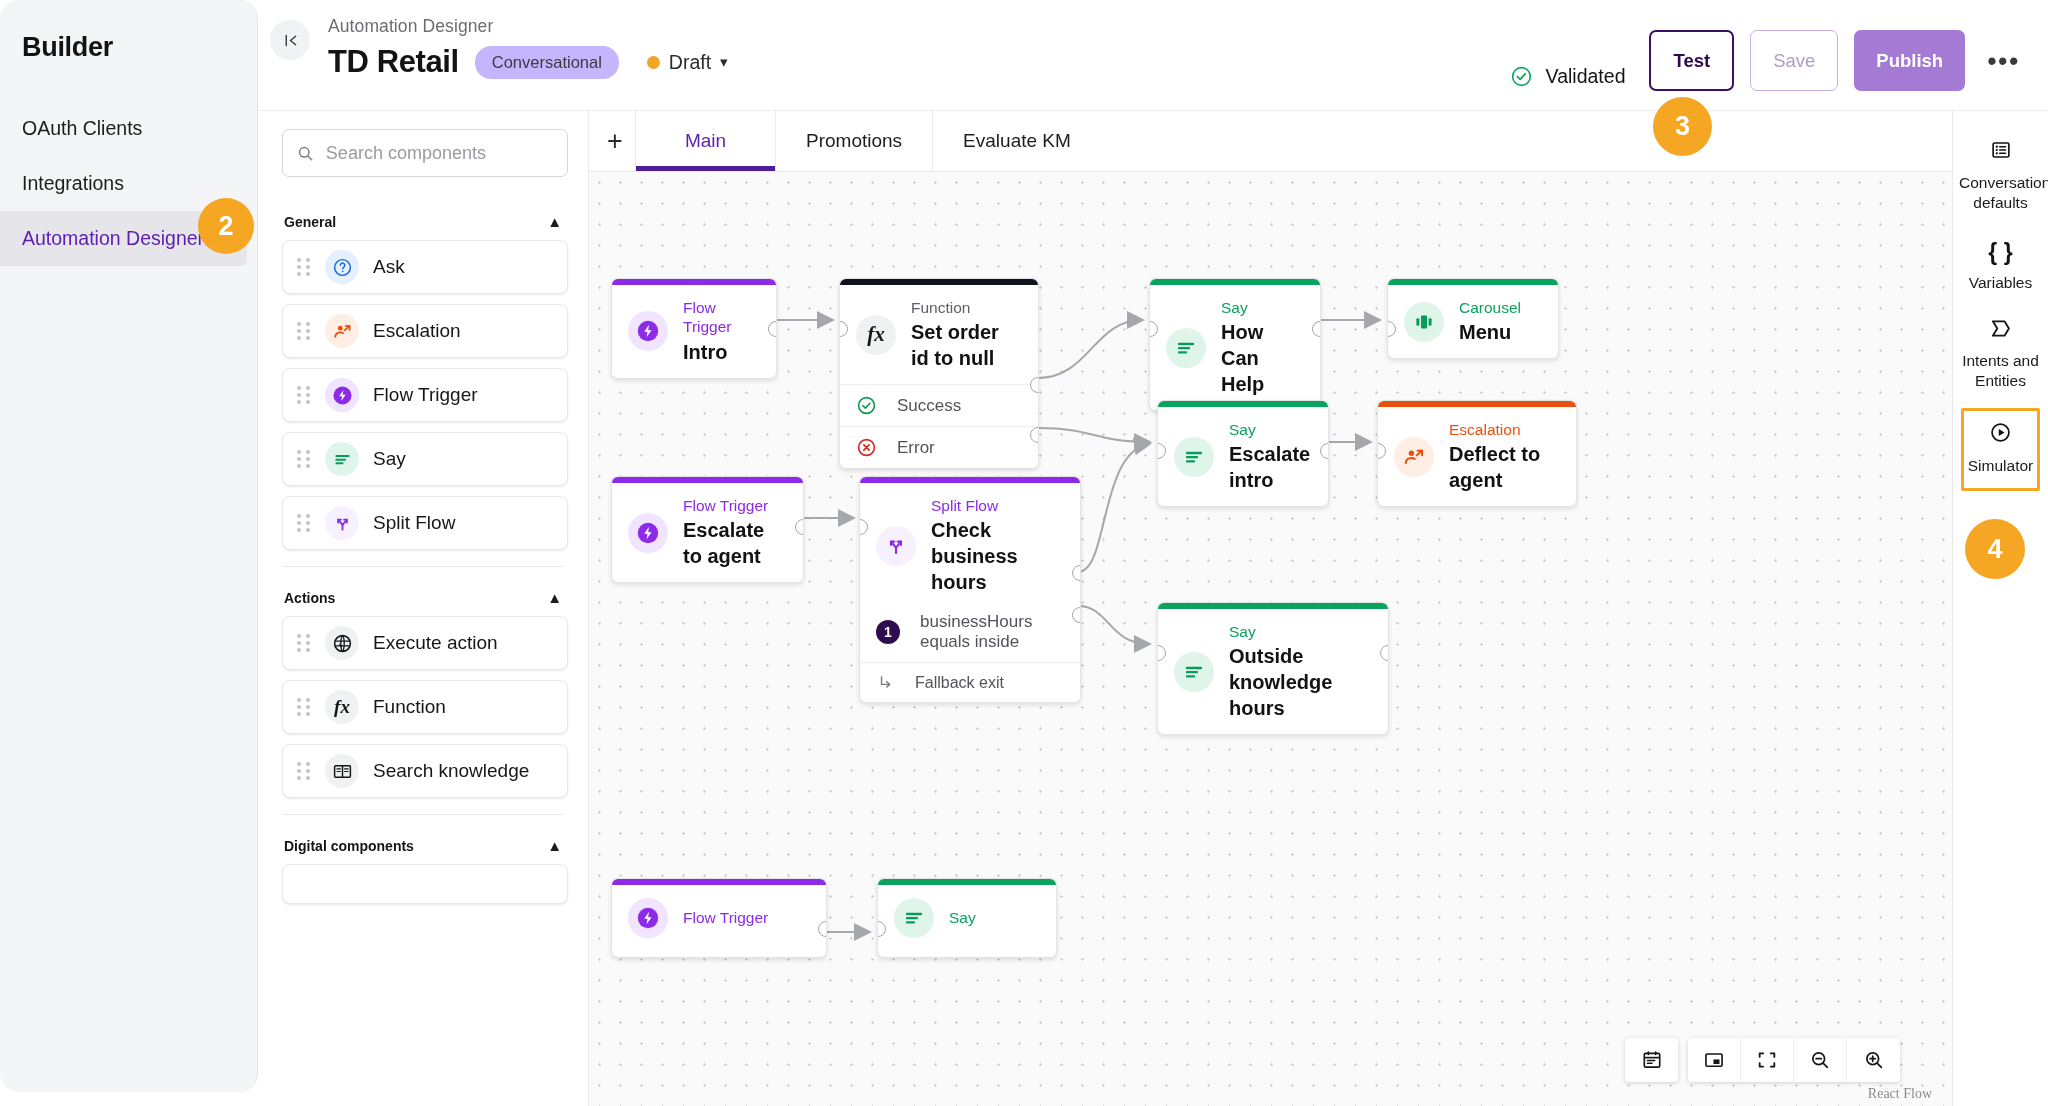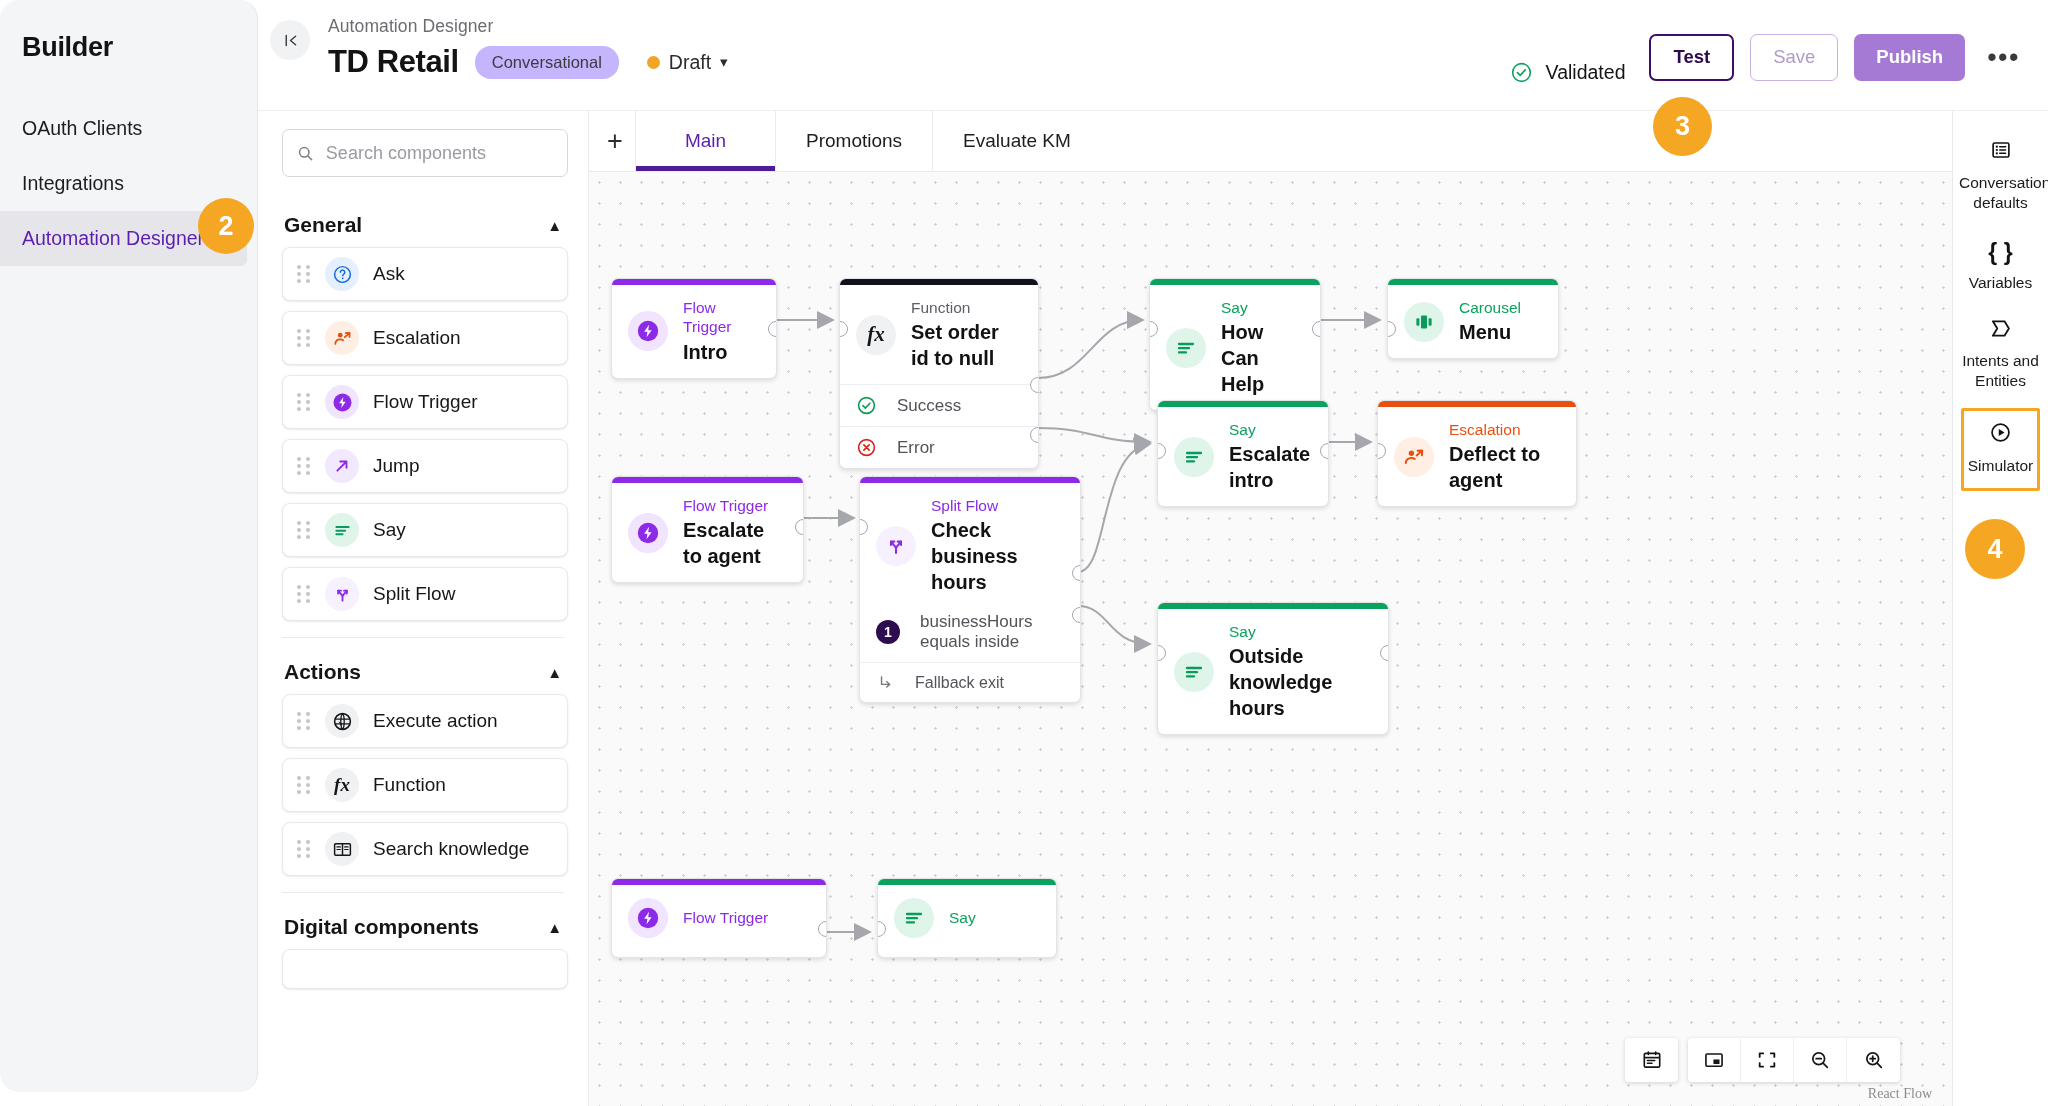--- a/index.html
+++ b/index.html
@@ -64,21 +64,21 @@
   }
   .dot-amber { width: 13px; height: 13px; border-radius: 50%; background: #f0a524; display:inline-block;}
   .chev { font-size: 15px; color: #2c2c30; }
 
   .hdr-right {
     position: absolute; right: 22px; top: 30px;
     display: flex; align-items: center; gap: 16px;
   }
   .validated { display: flex; align-items: center; gap: 13px; font-size: 19.5px; color: #141414; margin-right: 8px; margin-top: 31px;}
   .btn {
-    height: 47px; border-radius: 7px; font-size: 18.5px;
+    height: 61px; border-radius: 7px; font-size: 18.5px;
     display: flex; align-items: center; justify-content: center;
     cursor: pointer; padding: 0 22px; background: #fff;
   }
   .btn-test { border: 2.5px solid #3d0d67; color: #2c0a4d; font-weight: bold; min-width: 66px;}
   .btn-save { border: 1.5px solid #c8b0e2; color: #b09bc9; min-width: 82px;}
   .btn-publish { border: none; background: #a47ad4; color: #fff; font-weight: bold; min-width: 108px;}
   .kebab { font-size: 27px; color: #3a3a3a; letter-spacing: 1.5px; cursor: pointer; padding: 0 6px; line-height: 14px;}
 
   
   .body-split { display: flex; height: 996px; }
@@ -97,21 +97,21 @@
   .search-box input {
     border: none; outline: none; font-size: 18px; color: #2b2b2e;
     font-family: "Liberation Sans", sans-serif; width: 100%;
     background: transparent;
   }
   .search-box input::placeholder { color: #9a9ba1; }
   .sec-head {
     display: flex; align-items: center; justify-content: space-between;
     padding: 22px 26px 10px 26px;
   }
-  .sec-title { font-size: 21px; font-weight: bold; color: #151517; }
+  .sec-title { font-size: 14px; font-weight: bold; color: #151517; }
   .caret { font-size: 15px; color: #1b1b1d; }
   .comp-list { padding: 0 20px 0 24px; }
   .comp {
     height: 54px; background: #fff; border: 1px solid #e7e8eb;
     border-radius: 8px; box-shadow: 0 1px 2px rgba(20,20,30,0.09);
     display: flex; align-items: center; gap: 14px; padding: 0 14px;
     margin-bottom: 10px; cursor: grab;
   }
   .grip {
     width: 14px; height: 18px; display: grid;
@@ -350,36 +350,20 @@
                 <i></i>
                 <i></i>
               </span>
             <span class="cicon" style="background:#f0e4ff">
               <svg width="23" height="23" viewBox="0 0 24 24">
                 <circle cx="12" cy="12" r="9.4" fill="#8c2ae8"></circle>
                 <path d="M12.9 6.3l-4.4 6.4h3l-.8 5.1 4.6-6.6h-3.1z" fill="#fff"></path>
               </svg>
             </span>
             <span class="clabel">Flow Trigger</span>
-          </div>
-          <div class="comp">
-            <span class="grip">
-                <i></i>
-                <i></i>
-                <i></i>
-                <i></i>
-                <i></i>
-                <i></i>
-              </span>
-            <span class="cicon" style="background:#f3e9ff">
-              <svg width="20" height="20" viewBox="0 0 24 24" fill="none">
-                <path d="M6.4 17.6L17.4 6.6M17.4 6.6H9.9M17.4 6.6v7.5" stroke="#8c2ae8" stroke-width="2.2" stroke-linecap="round" stroke-linejoin="round"></path>
-              </svg>
-            </span>
-            <span class="clabel">Jump</span>
           </div>
           <div class="comp">
             <span class="grip">
                 <i></i>
                 <i></i>
                 <i></i>
                 <i></i>
                 <i></i>
                 <i></i>
               </span>

